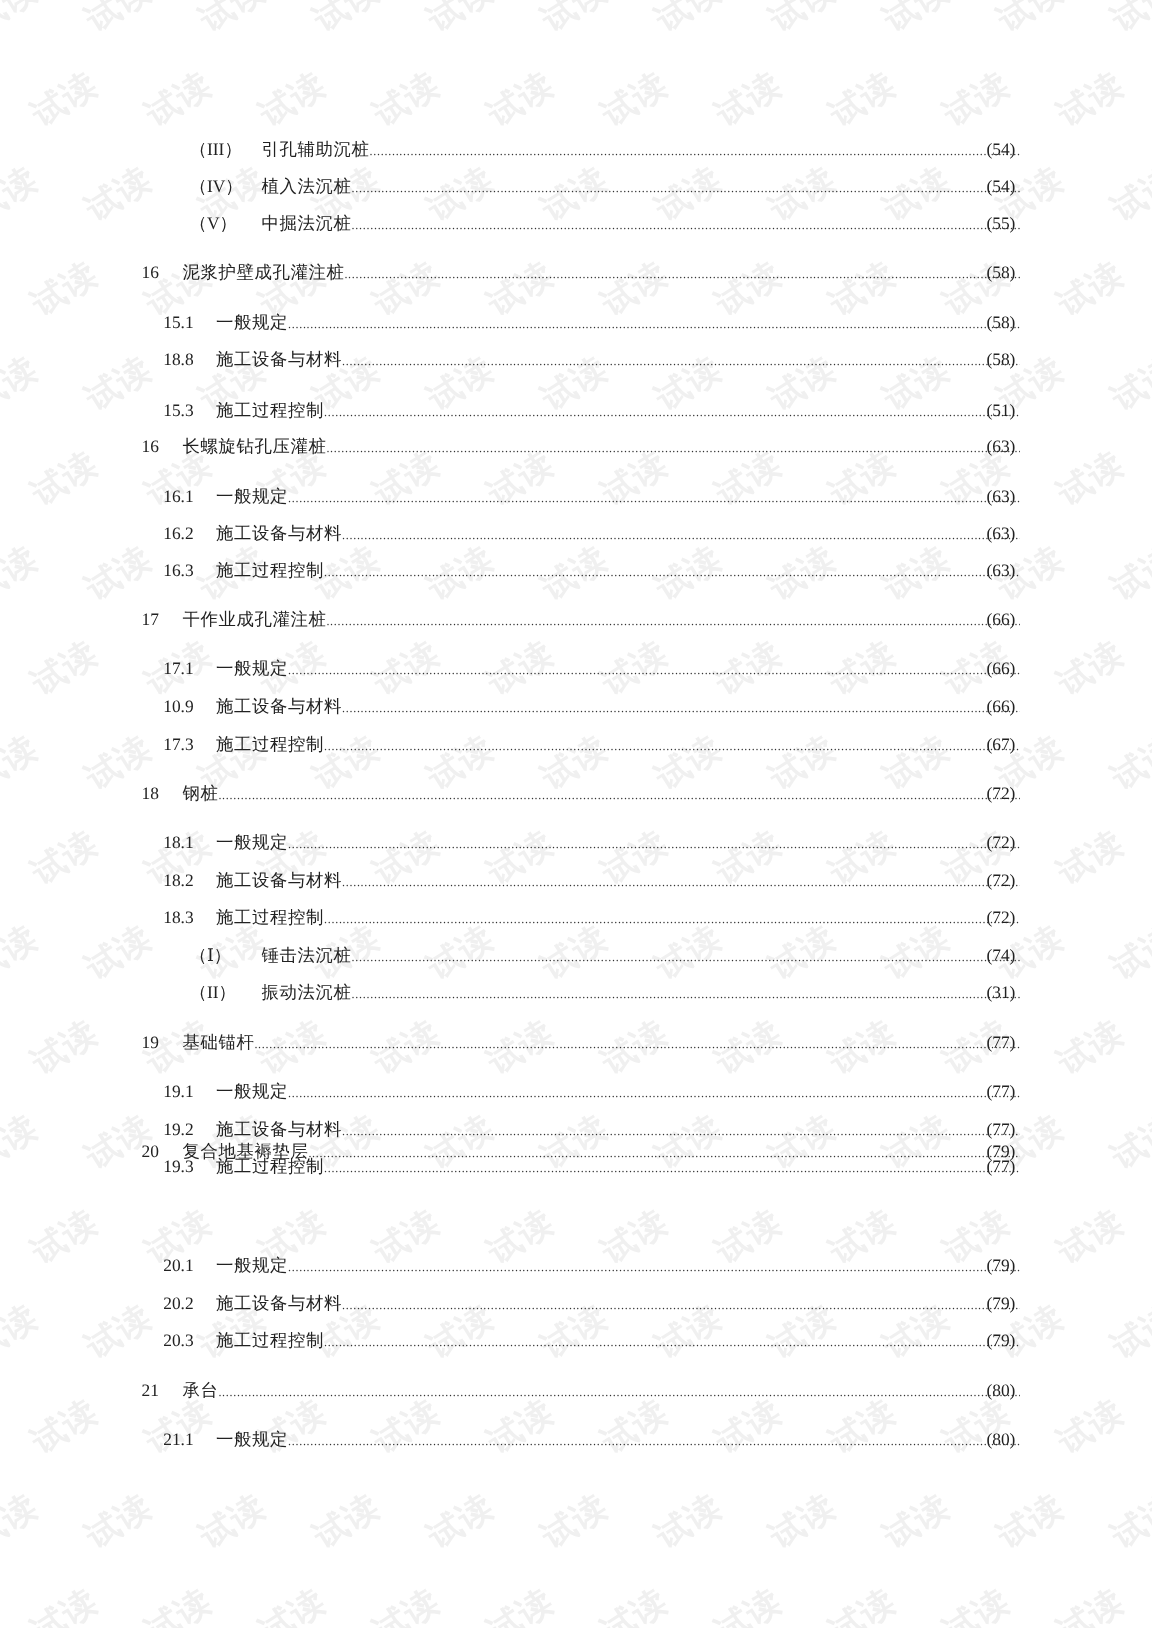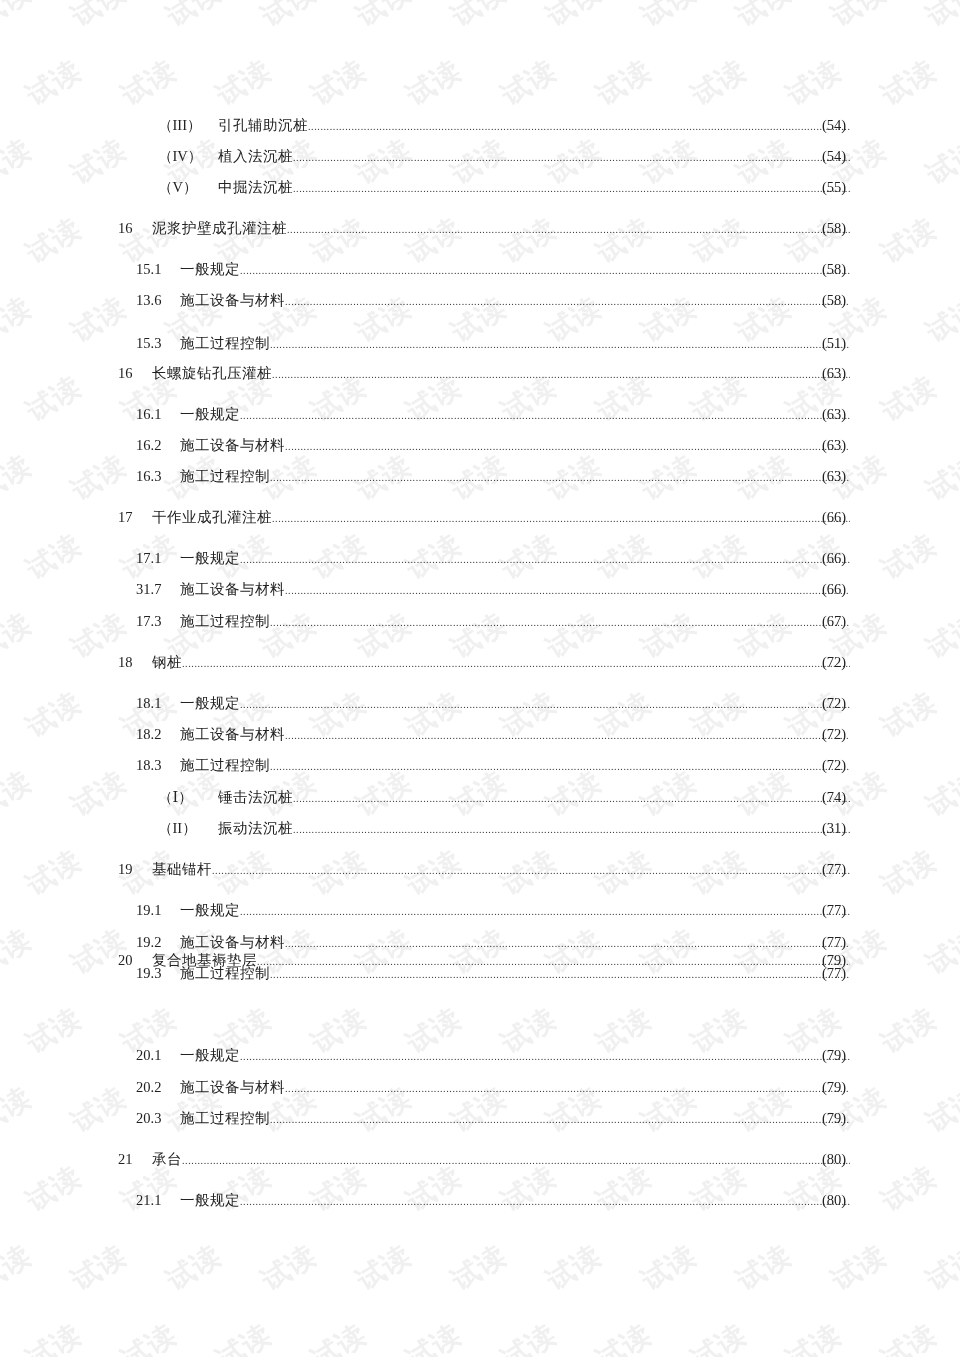--- a/index.html
+++ b/index.html
@@ -319,21 +319,21 @@
   </div>
     <div class="entry lvl2" style="top: 258px;">
     <span class="num">15.1</span>
     <span class="title-wrap">
       <span class="title">一般规定</span>
       <span class="leader">................................................................................................................................................................................................................................................................................................................................................................................................................</span>
     </span>
     <span class="page">(58)</span>
   </div>
     <div class="entry lvl2" style="top: 289px;">
-    <span class="num">13.6</span>
+    <span class="num">18.8</span>
     <span class="title-wrap">
       <span class="title">施工设备与材料</span>
       <span class="leader">................................................................................................................................................................................................................................................................................................................................................................................................................</span>
     </span>
     <span class="page">(58)</span>
   </div>
     <div class="entry lvl2" style="top: 332px;">
     <span class="num">15.3</span>
     <span class="title-wrap">
       <span class="title">施工过程控制</span>
@@ -383,21 +383,21 @@
   </div>
     <div class="entry lvl2" style="top: 547px;">
     <span class="num">17.1</span>
     <span class="title-wrap">
       <span class="title">一般规定</span>
       <span class="leader">................................................................................................................................................................................................................................................................................................................................................................................................................</span>
     </span>
     <span class="page">(66)</span>
   </div>
     <div class="entry lvl2" style="top: 578px;">
-    <span class="num">31.7</span>
+    <span class="num">10.9</span>
     <span class="title-wrap">
       <span class="title">施工设备与材料</span>
       <span class="leader">................................................................................................................................................................................................................................................................................................................................................................................................................</span>
     </span>
     <span class="page">(66)</span>
   </div>
     <div class="entry lvl2" style="top: 610px;">
     <span class="num">17.3</span>
     <span class="title-wrap">
       <span class="title">施工过程控制</span>

